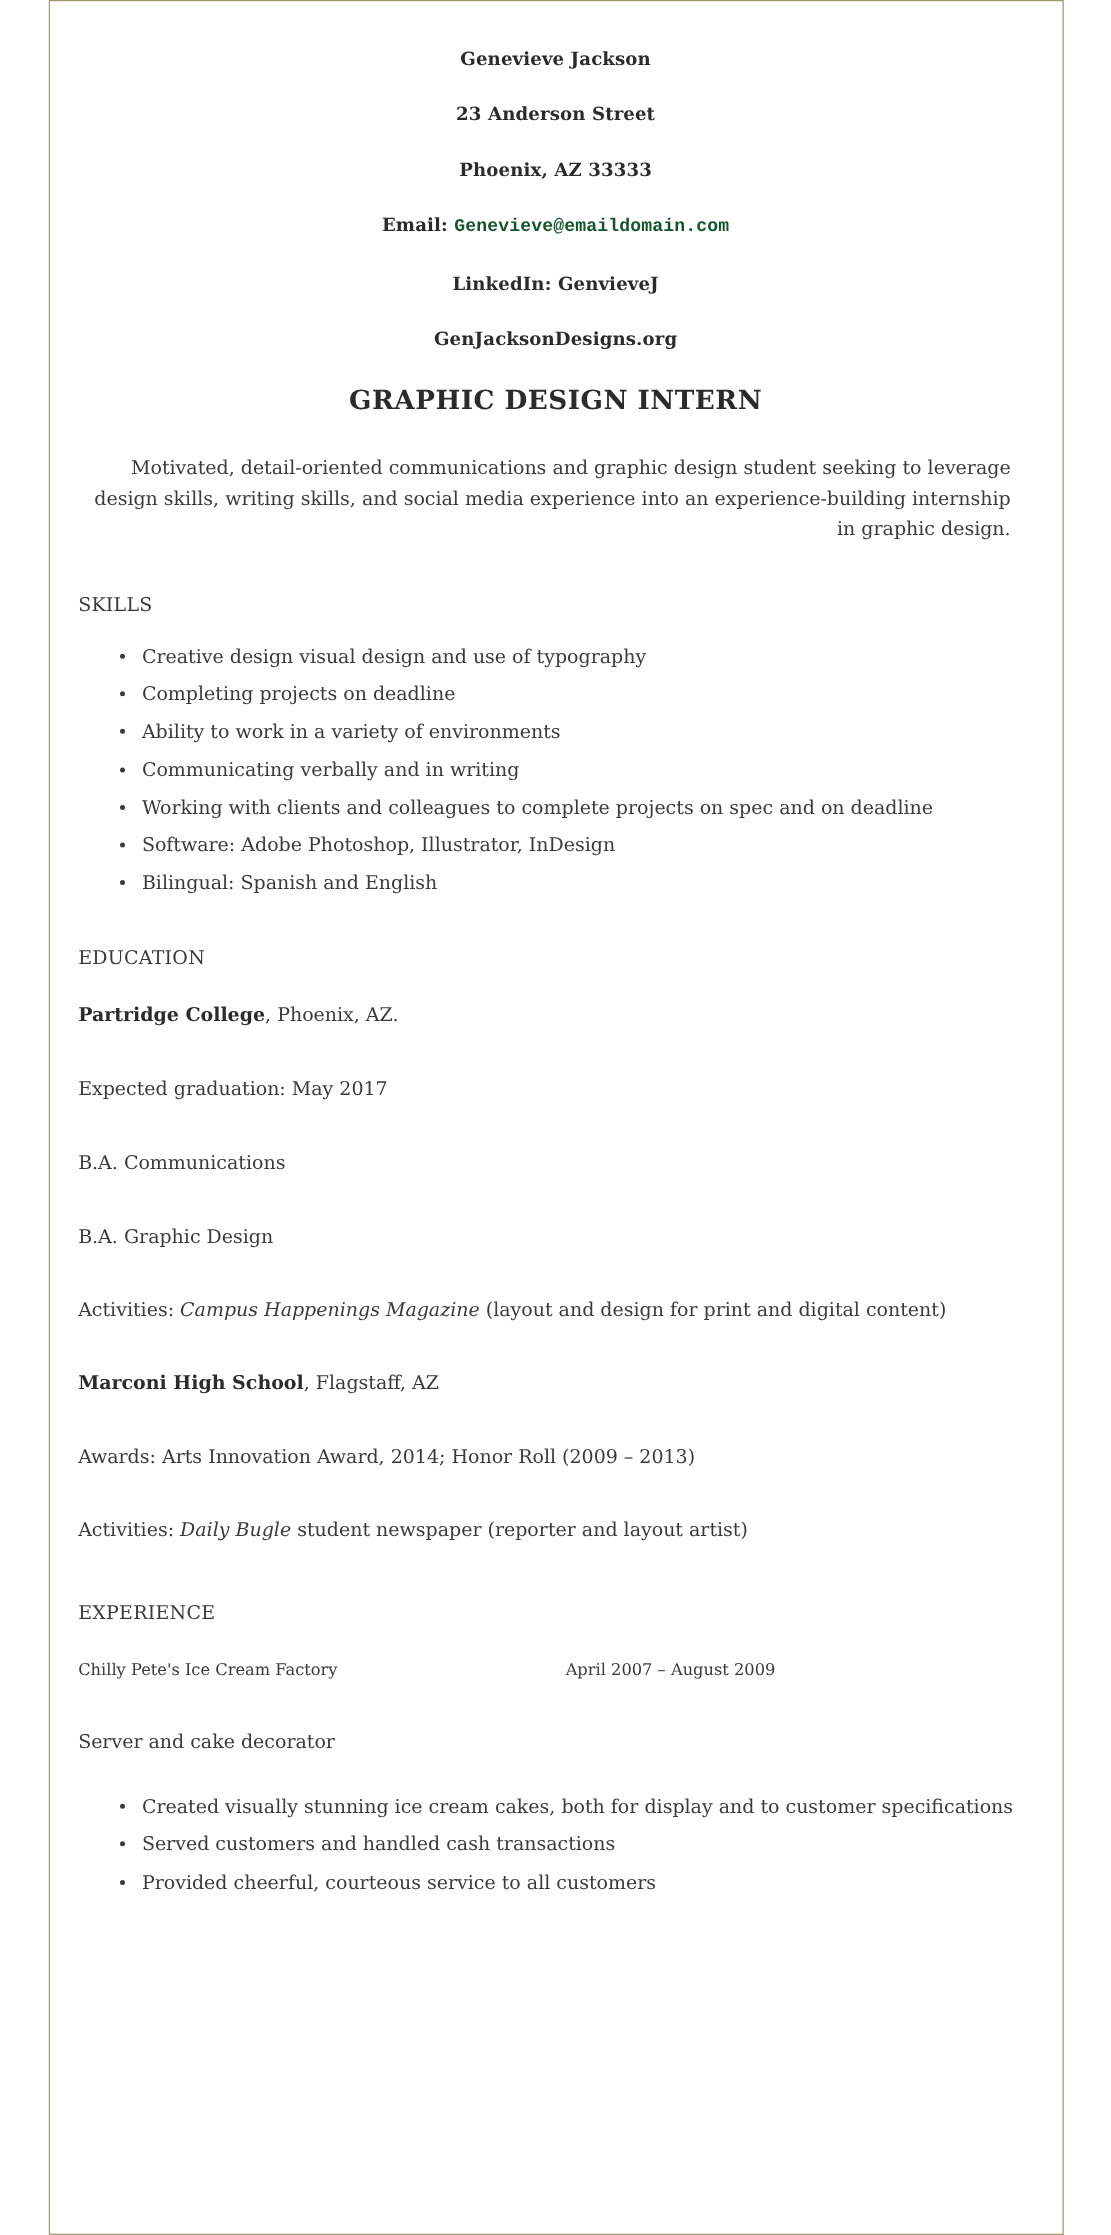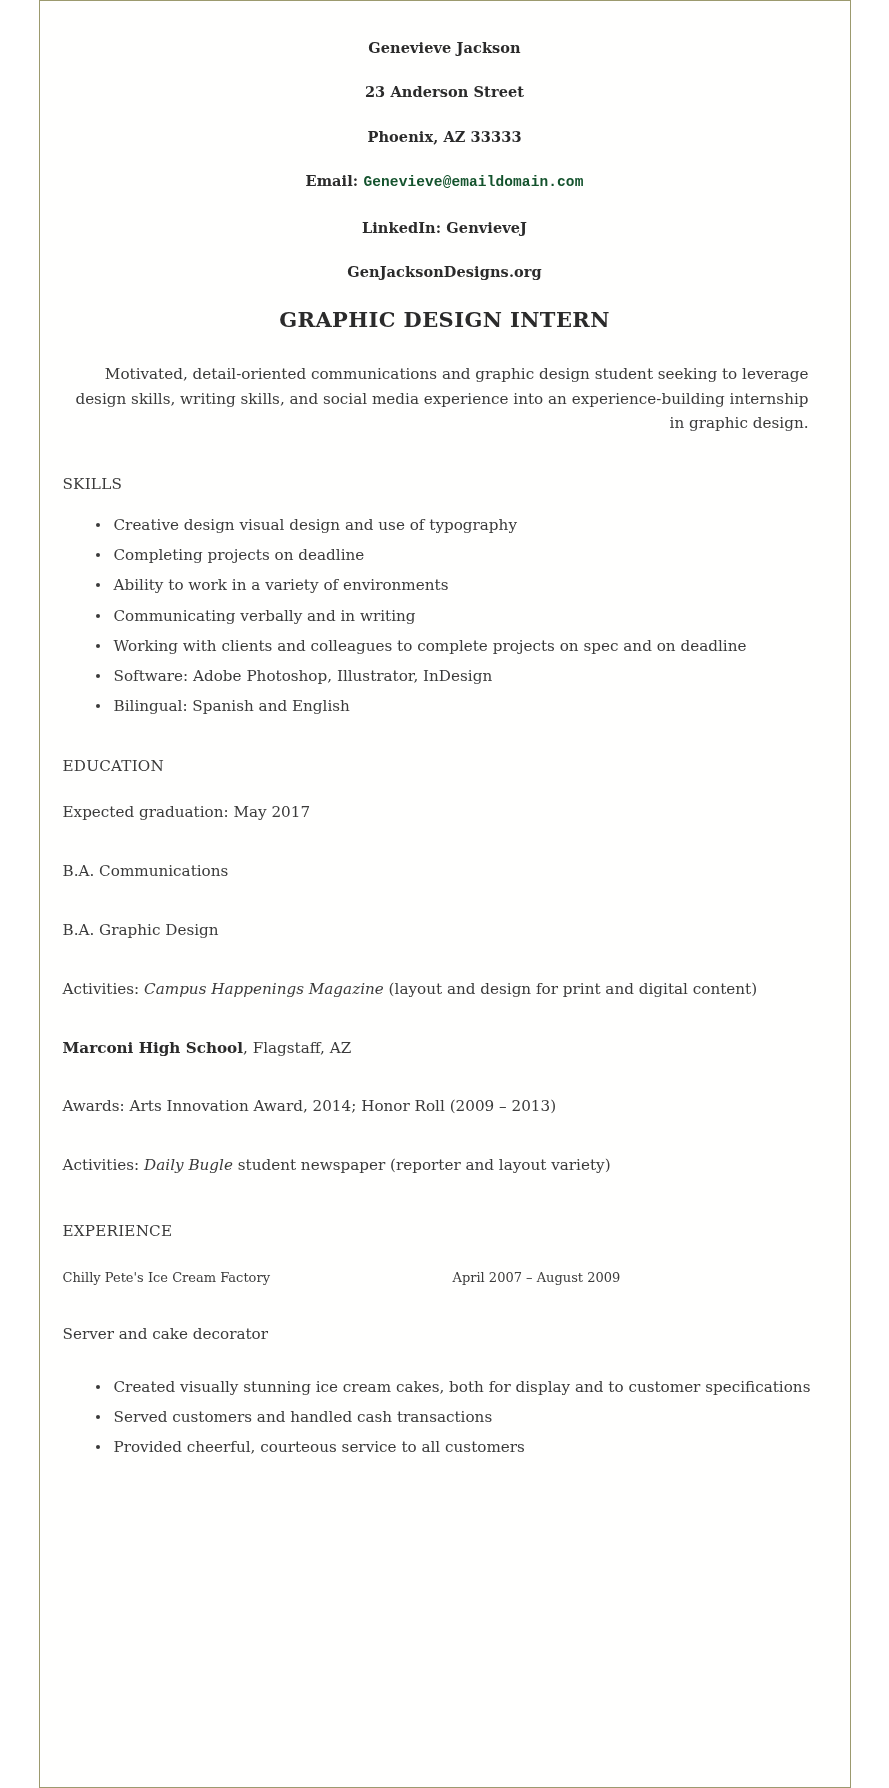--- a/index.html
+++ b/index.html
@@ -145,28 +145,29 @@
       <li>Completing projects on deadline</li>
       <li>Ability to work in a variety of environments</li>
       <li>Communicating verbally and in writing</li>
       <li>Working with clients and colleagues to complete projects on spec and on deadline</li>
       <li>Software: Adobe Photoshop, Illustrator, InDesign</li>
       <li>Bilingual: Spanish and English</li>
     </ul>
 
     <h2 class="section-heading">EDUCATION</h2>
 
+    <p class="para"><b>Partridge College</b><span>, Phoenix, AZ.</span></p>
     <p class="para">Expected graduation: May 2017</p>
     <p class="para">B.A. Communications</p>
     <p class="para">B.A. Graphic Design</p>
     <p class="para"><span>Activities: </span><i>Campus Happenings Magazine</i><span> (layout and design for print and digital content)</span></p>
 
     <p class="para"><b>Marconi High School</b><span>, Flagstaff, AZ</span></p>
     <p class="para">Awards: Arts Innovation Award, 2014; Honor Roll (2009 – 2013)</p>
-    <p class="para"><span>Activities: </span><i>Daily Bugle</i><span> student newspaper (reporter and layout variety)</span></p>
+    <p class="para"><span>Activities: </span><i>Daily Bugle</i><span> student newspaper (reporter and layout artist)</span></p>
 
     <h2 class="section-heading">EXPERIENCE</h2>
 
     <div class="job-row">
       <span class="job-employer">Chilly Pete's Ice Cream Factory</span>
       <span class="job-dates">April 2007 – August 2009</span>
     </div>
     <p class="para tight">Server and cake decorator</p>
 
     <ul class="bullets">

